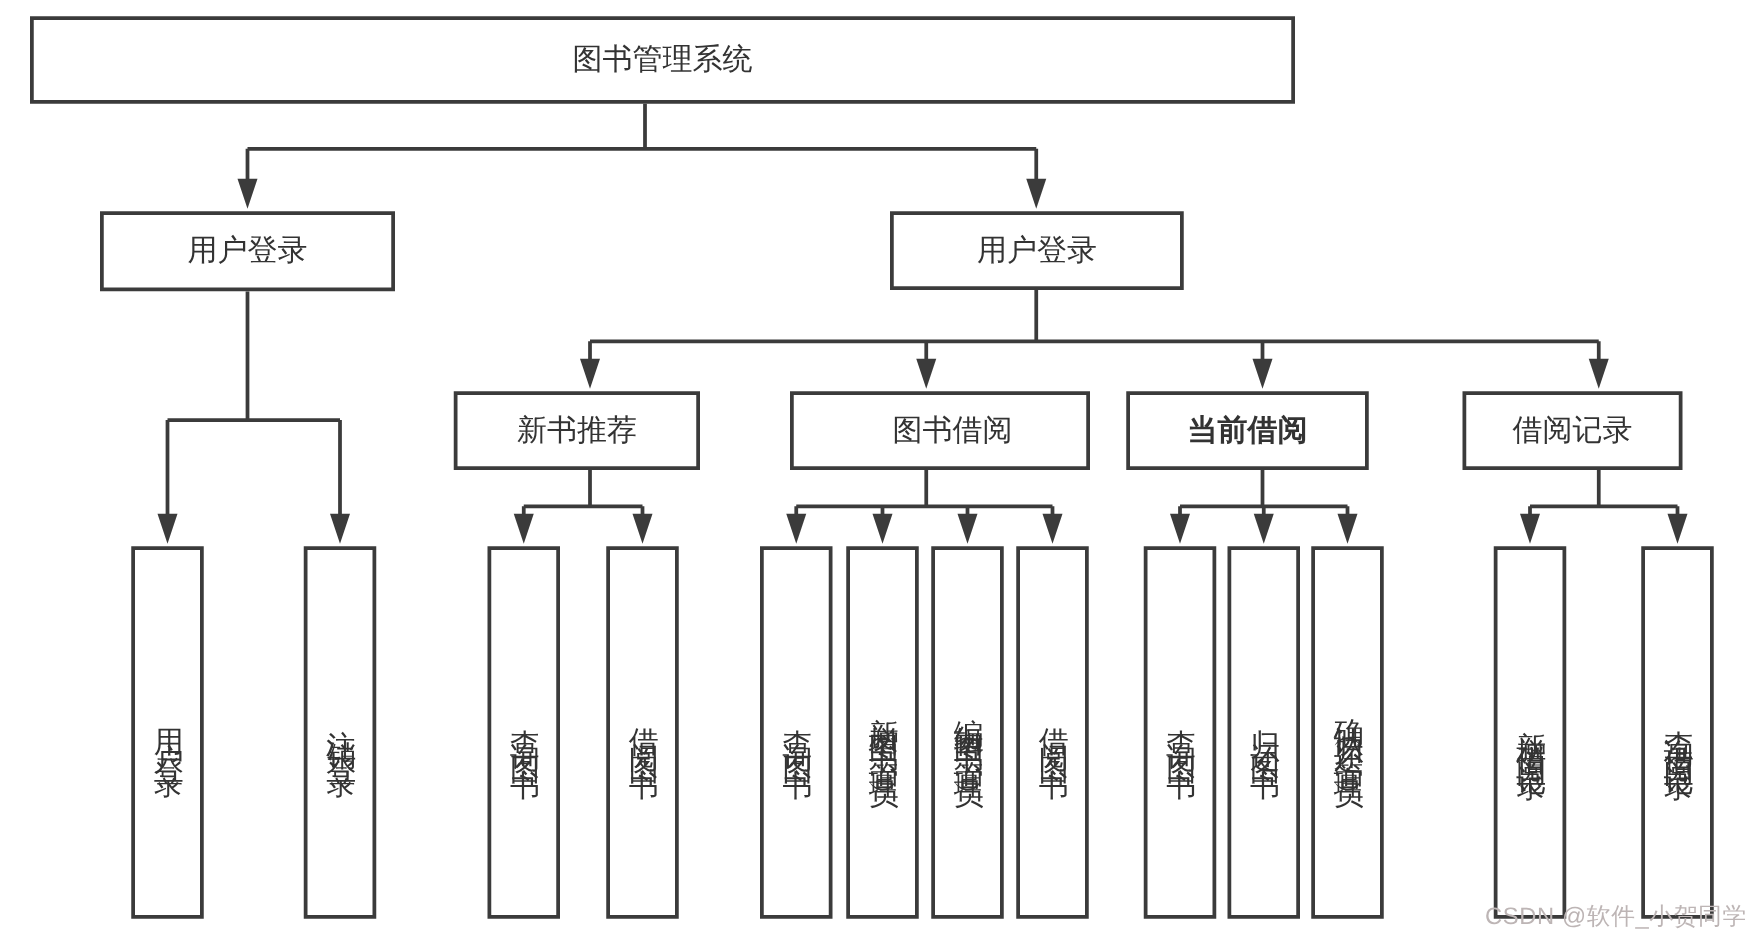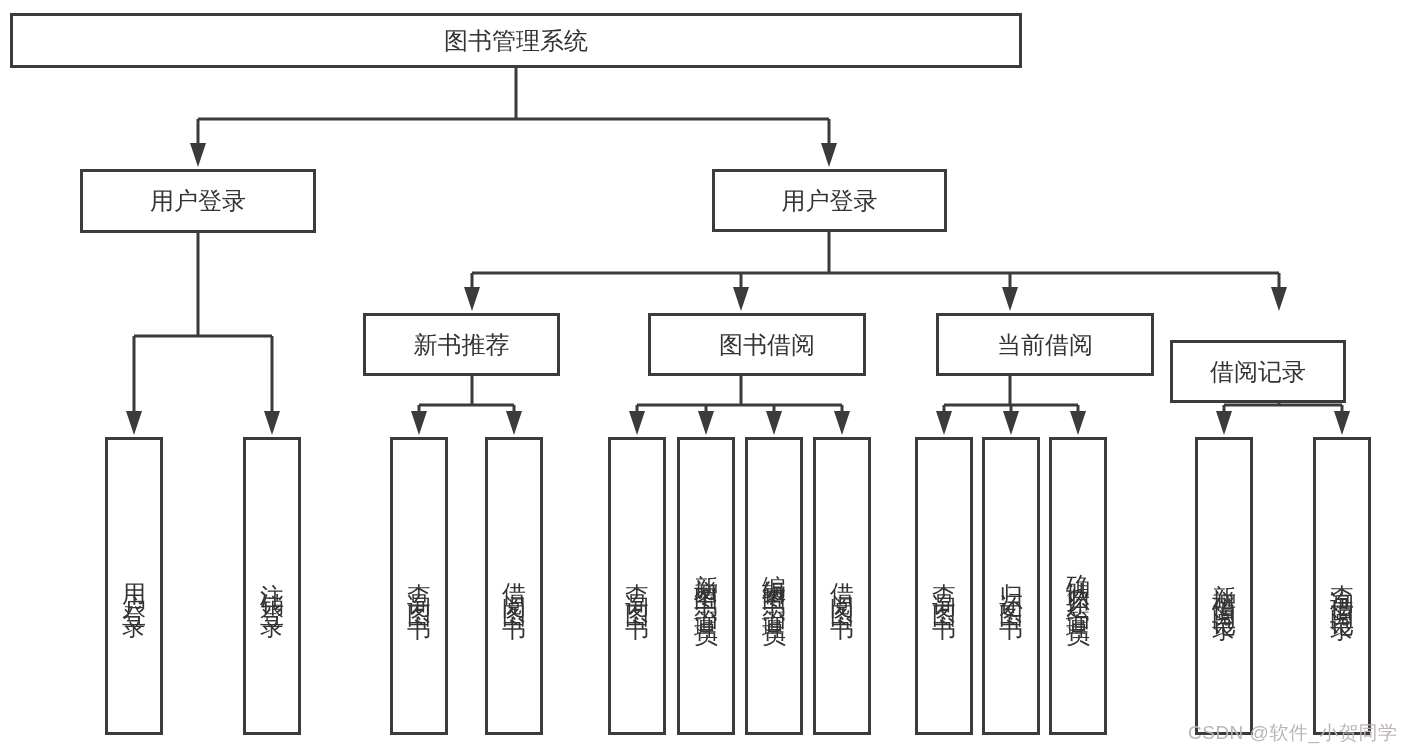--- a/index.html
+++ b/index.html
@@ -67,41 +67,41 @@
       <polygon points="1011,435 1003,411 1019,411"></polygon>
       <polygon points="1078,435 1070,411 1086,411"></polygon>
     </g>
     <g>
       <path d="M1279 376 V405 M1224 405 H1342 M1224 405 V415 M1342 405 V415"></path>
       <polygon points="1224,435 1216,411 1232,411"></polygon>
       <polygon points="1342,435 1334,411 1350,411"></polygon>
     </g>
   </svg>
 
-  <div class="node" style="left:10px; top:13px; width:1012px; height:55px;">
+  <div class="node" style="left:24px; top:13px; width:1012px; height:70px;">
     <span>图书管理系统</span>
   </div>
 
   <div class="node" style="left:80px; top:169px; width:236px; height:64px;">
     <span>用户登录</span>
   </div>
   <div class="node" style="left:712px; top:169px; width:235px; height:63px;">
     <span>用户登录</span>
   </div>
 
   <div class="node" style="left:363px; top:313px; width:197px; height:63px;">
     <span>新书推荐</span>
   </div>
-  <div class="node" style="left:648px; top:313px; width:218px; height:63px;padding-left:20px;">
+  <div class="node" style="left:632px; top:313px; width:240px; height:63px;padding-left:20px;">
     <span>图书借阅</span>
   </div>
-  <div class="node" style="left:936px; top:313px; width:218px; height:63px;">
+  <div class="node" style="left:901px; top:313px; width:194px; height:63px;font-weight:bold;">
     <span>当前借阅</span>
   </div>
-  <div class="node" style="left:1170px; top:313px; width:176px; height:63px;margin-top:27px;">
+  <div class="node" style="left:1170px; top:313px; width:176px; height:63px;">
     <span>借阅记录</span>
   </div>
 
   <div class="node" style="left:105px; top:437px; width:58px; height:298px;">
     <span class="v-label" style="letter-spacing: 11px;">用户登录</span>
   </div>
   <div class="node" style="left:243px; top:437px; width:58px; height:298px;">
     <span class="v-label" style="letter-spacing: 11px;">注销登录</span>
   </div>
 

